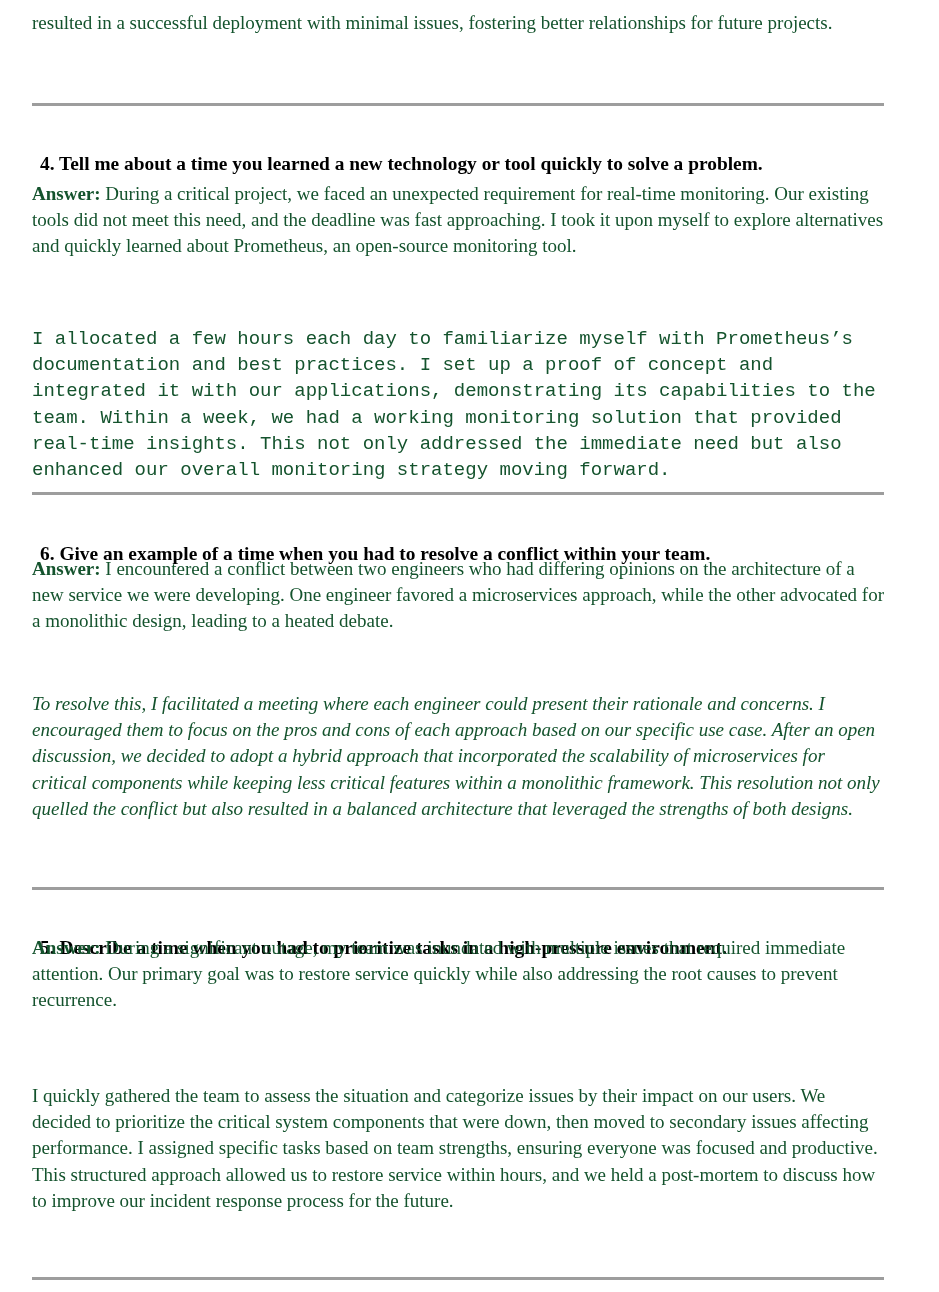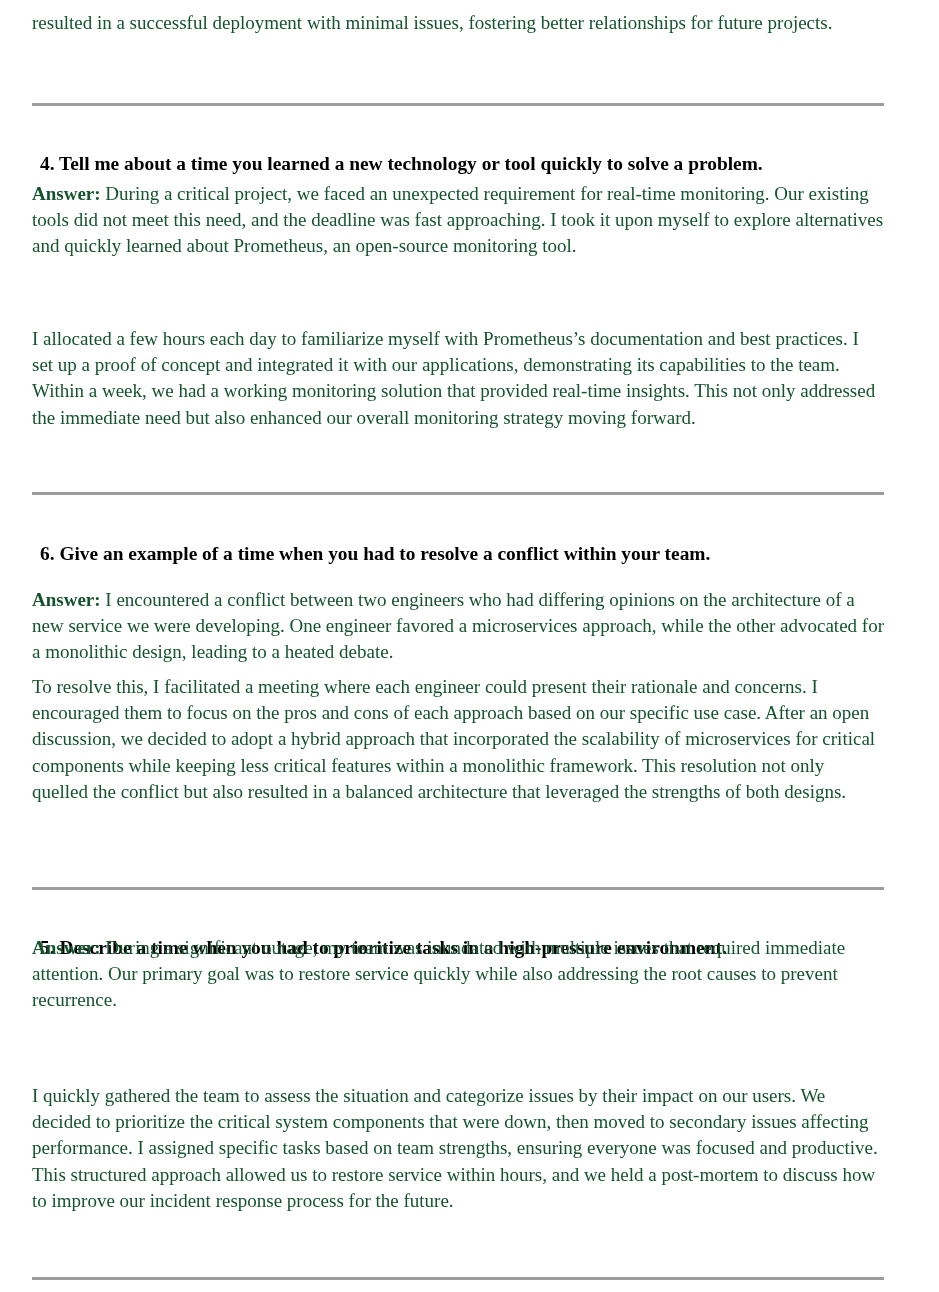--- a/index.html
+++ b/index.html
@@ -79,37 +79,37 @@
     </div>
 
     <div class="block" style="top:143px;">
       <h2 class="qheading">4. Tell me about a time you learned a new technology or tool quickly to solve a problem.</h2>
     </div>
 
     <div class="block" style="top:181px;">
       <p class="para"><span class="lead">Answer:</span><span> During a critical project, we faced an unexpected requirement for real-time monitoring. Our existing tools did not meet this need, and the deadline was fast approaching. I took it upon myself to explore alternatives and quickly learned about Prometheus, an open-source monitoring tool.</span></p>
     </div>
 
-    <div class="block" style="top:326px;">
+    <div class="block" style="top:326px;font-family:Liberation Mono, monospace;">
       <p class="para">I allocated a few hours each day to familiarize myself with Prometheus’s documentation and best practices. I set up a proof of concept and integrated it with our applications, demonstrating its capabilities to the team. Within a week, we had a working monitoring solution that provided real-time insights. This not only addressed the immediate need but also enhanced our overall monitoring strategy moving forward.</p>
     </div>
 
     <div class="block" style="top:492px;">
       <hr class="rule">
     </div>
 
     <div class="block" style="top:533px;">
       <h2 class="qheading">6. Give an example of a time when you had to resolve a conflict within your team.</h2>
     </div>
 
-    <div class="block" style="top:587px;">
+    <div class="block" style="top:556px;">
       <p class="para"><span class="lead">Answer:</span><span> I encountered a conflict between two engineers who had differing opinions on the architecture of a new service we were developing. One engineer favored a microservices approach, while the other advocated for a monolithic design, leading to a heated debate.</span></p>
     </div>
 
-    <div class="block" style="top:674px;">
+    <div class="block" style="top:691px;font-style:italic;">
       <p class="para">To resolve this, I facilitated a meeting where each engineer could present their rationale and concerns. I encouraged them to focus on the pros and cons of each approach based on our specific use case. After an open discussion, we decided to adopt a hybrid approach that incorporated the scalability of microservices for critical components while keeping less critical features within a monolithic framework. This resolution not only quelled the conflict but also resulted in a balanced architecture that leveraged the strengths of both designs.</p>
     </div>
 
     <div class="block" style="top:887px;">
       <hr class="rule">
     </div>
 
     <div class="block" style="top:927px;">
       <h2 class="qheading">5. Describe a time when you had to prioritize tasks in a high-pressure environment.</h2>
     </div>

